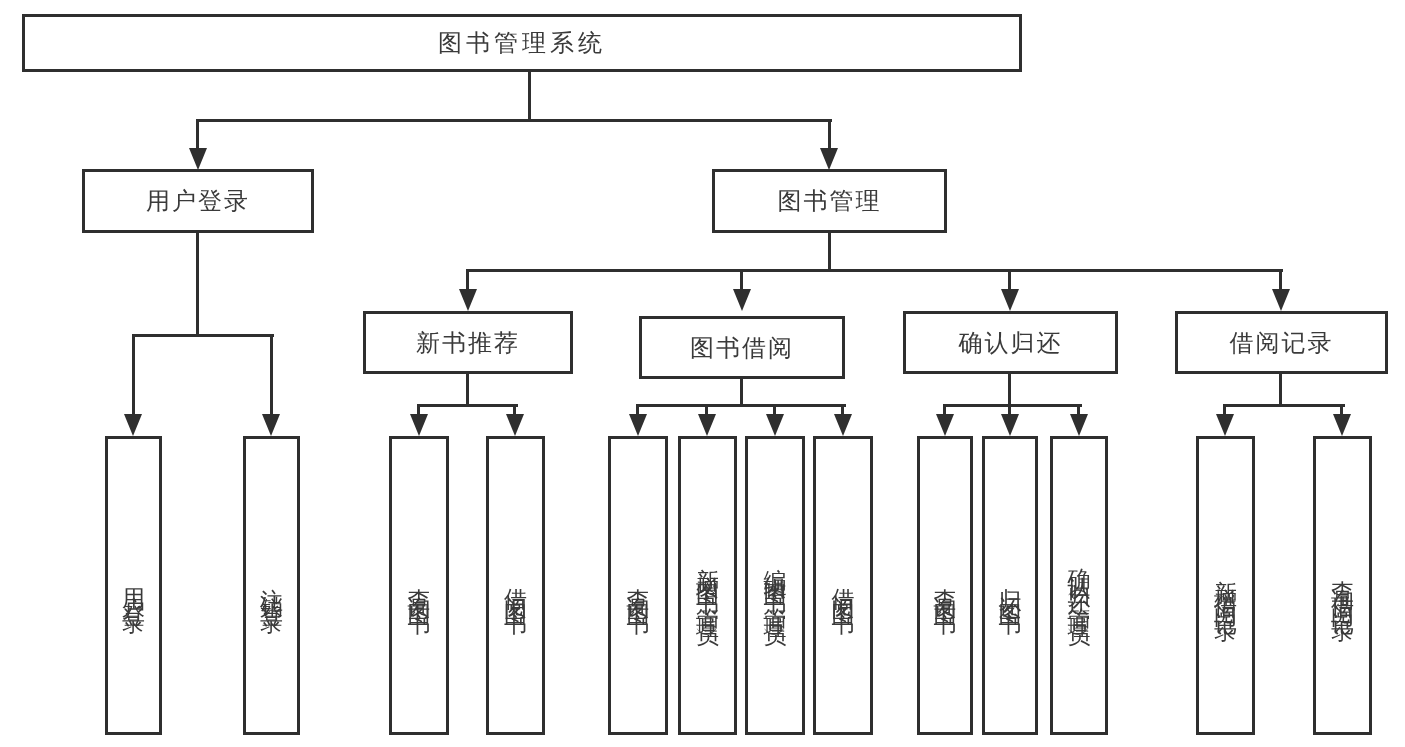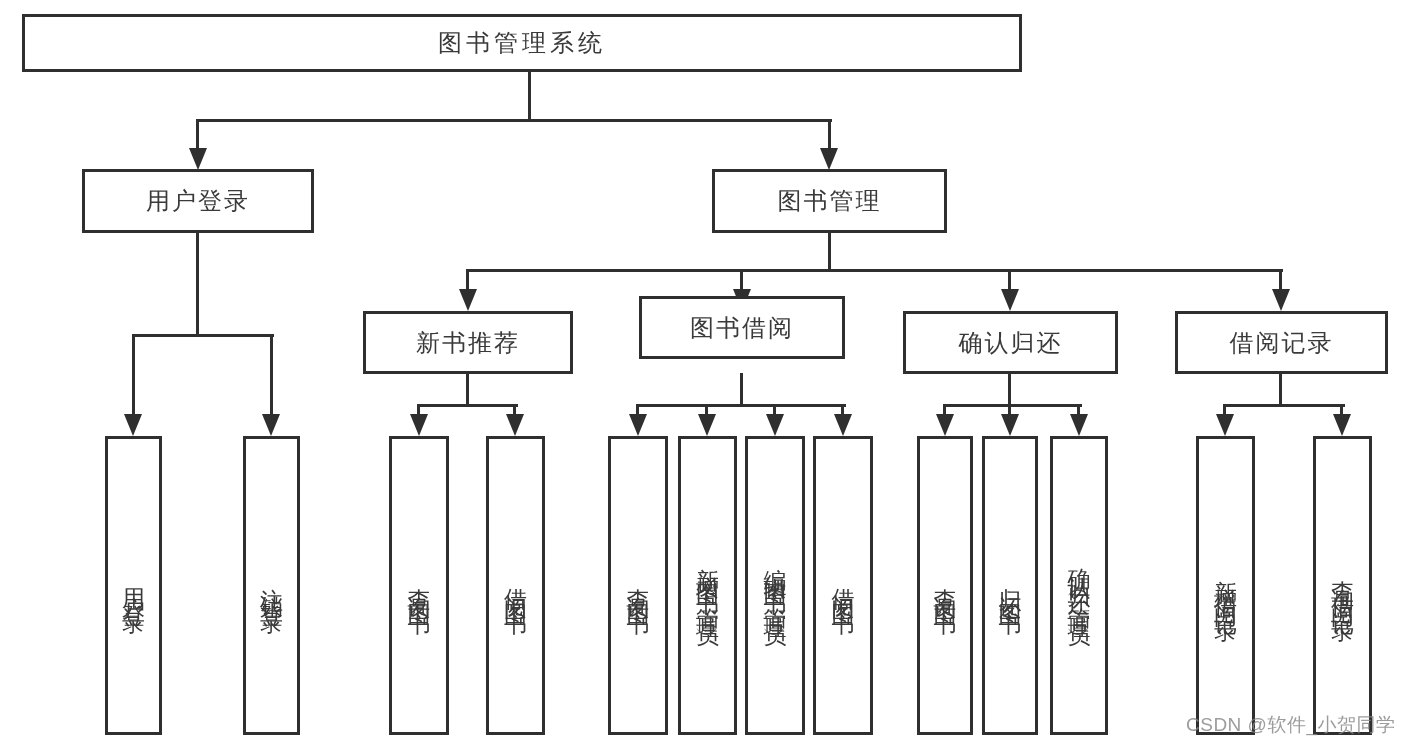--- a/index.html
+++ b/index.html
@@ -135,21 +135,21 @@
   <div class="node h" style="left:82px;top:169px;width:232px;height:64px">
     <span>用户登录</span>
   </div>
   <div class="node h" style="left:712px;top:169px;width:235px;height:64px">
     <span>图书管理</span>
   </div>
 
   <div class="node h" style="left:363px;top:311px;width:210px;height:63px">
     <span>新书推荐</span>
   </div>
-  <div class="node h" style="left:639px;top:296px;width:206px;height:63px">
+  <div class="node h" style="left:639px;top:316px;width:206px;height:63px">
     <span>图书借阅</span>
   </div>
   <div class="node h" style="left:903px;top:311px;width:215px;height:63px">
     <span>确认归还</span>
   </div>
   <div class="node h" style="left:1175px;top:311px;width:213px;height:63px">
     <span>借阅记录</span>
   </div>
 
   <div class="node v" style="left:105px;top:436px;width:57px;height:299px">
@@ -189,15 +189,14 @@
     <span>确认归还（管理员）</span>
   </div>
 
   <div class="node v" style="left:1196px;top:436px;width:59px;height:299px">
     <span>新增借阅记录</span>
   </div>
   <div class="node v" style="left:1313px;top:436px;width:59px;height:299px">
     <span>查询借阅记录</span>
   </div>
 
-  <div class="watermark">CSDN @软件_小贺同学</div>
 
 </div>
 
 </body></html>

